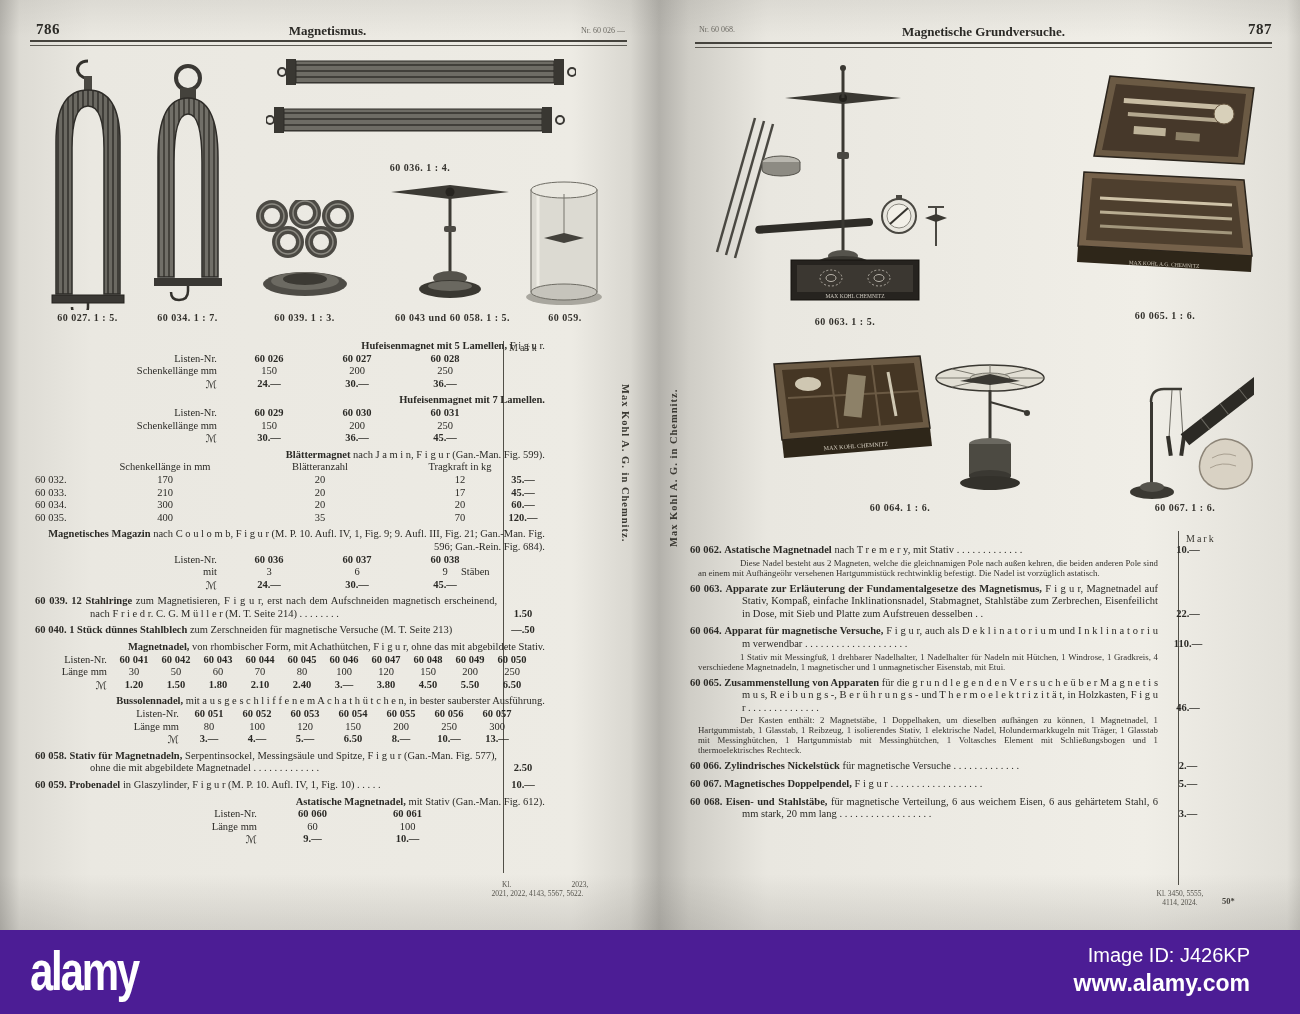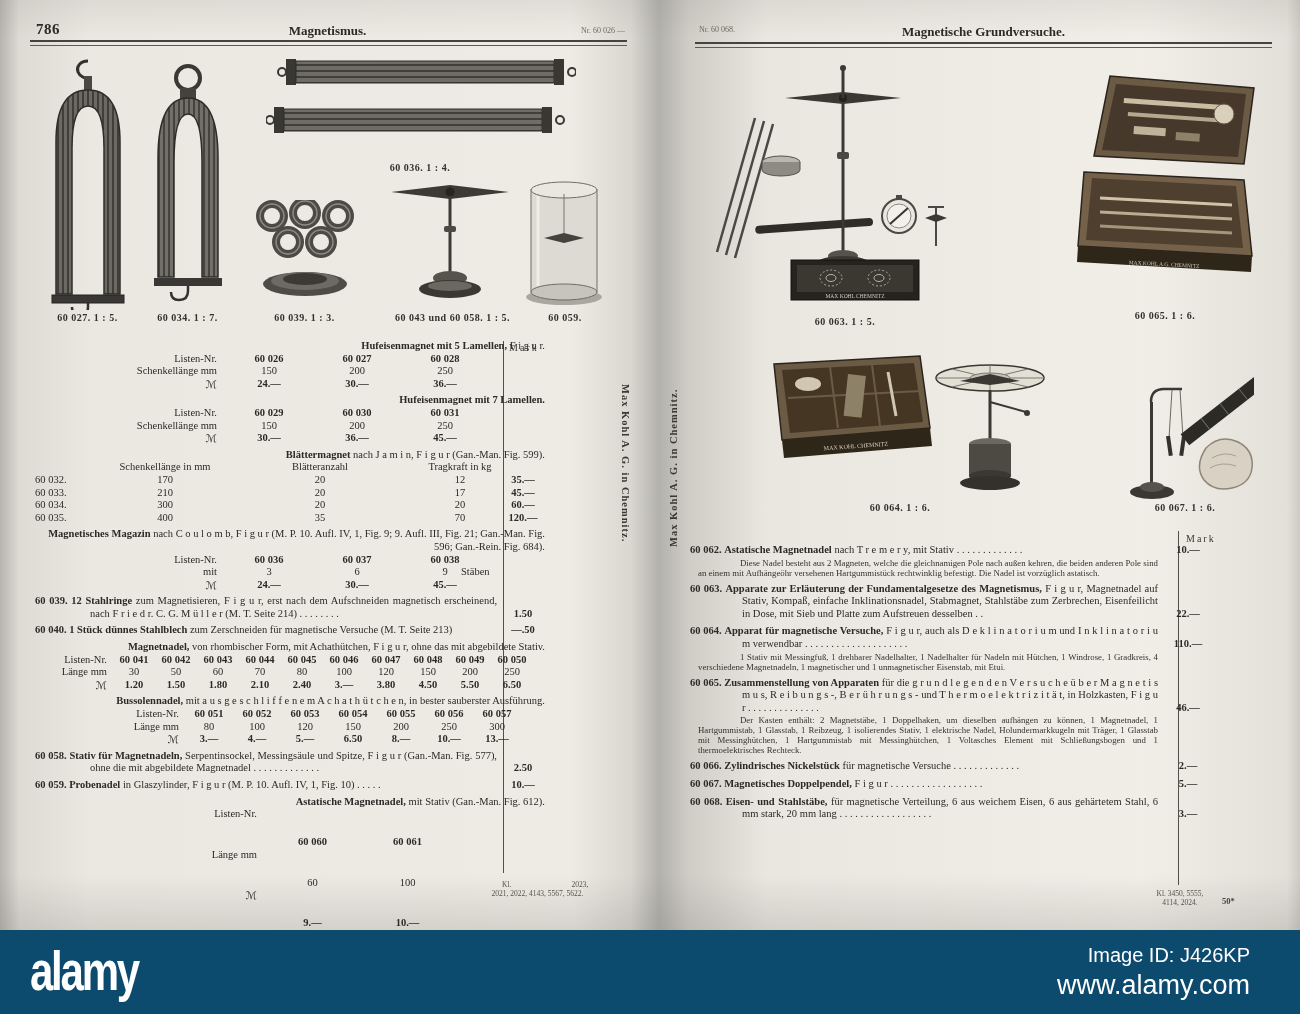--- a/index.html
+++ b/index.html
@@ -23,44 +23,44 @@
   .sec{margin-bottom:4px;position:relative;}
   .shead{text-align:right;}
   .hang2{padding-left:24px;text-indent:-24px;}
   .trow{display:flex;white-space:nowrap;}
   .tlabel{width:190px;text-align:right;padding-right:8px;box-sizing:border-box;}
   .tlabel-sm{width:78px;text-align:right;padding-right:6px;box-sizing:border-box;}
   .tlabel-md{width:150px;text-align:right;padding-right:6px;box-sizing:border-box;}
   .tlabel-lg{width:230px;text-align:right;padding-right:8px;box-sizing:border-box;}
   .cells{display:flex;}
   .cells span{text-align:center;}
-  .c88 span{width:88px;} .c42 span{width:42px;} .c48 span{width:48px;} .c95 span{width:95px;margin-top:28px;}
+  .c88 span{width:88px;} .c42 span{width:42px;} .c48 span{width:48px;} .c95 span{width:95px;}
   .bold{font-weight:bold;}
   .mm{font-style:italic;font-family:"DejaVu Serif","DejaVu Sans",serif;}
   .suffix{margin-left:-28px;}
   .bhead{display:flex;white-space:nowrap;}
   .brow{display:flex;position:relative;white-space:nowrap;}
   .bw0{width:70px;} .bw1{width:120px;text-align:center;} .bw2{width:190px;text-align:center;}
   .bw3{width:90px;text-align:center;}
   .price{position:absolute;right:0;width:44px;text-align:center;font-weight:bold;}
   .lentry{position:relative;margin-bottom:4px;padding-right:48px;}
   .lentry .epar{padding-left:55px;text-indent:-55px;text-align:justify;}
   .rentry{position:relative;margin-bottom:5px;padding-right:52px;}
   .rentry .epar{padding-left:52px;text-indent:-52px;text-align:justify;}
   .note{font-size:8.8px;line-height:10px;margin:1px 0 1px 8px !important;text-indent:42px;text-align:justify;color:#35332e;}
   .spine{font-weight:bold;font-size:10.5px;letter-spacing:1px;color:#3a3832;writing-mode:vertical-rl;height:200px;text-align:center;}
   .spine.flip{transform:rotate(180deg);}
   .foot{font-size:7.5px;color:#55534c;line-height:9px;}
   
-  .wmbar{position:absolute;left:0;top:930px;width:1300px;height:84px;background:#0c4a6e;}
+  .wmbar{position:absolute;left:0;top:930px;width:1300px;height:84px;background:#4c1d95;}
   .wmlogo{position:absolute;left:30px;top:8px;color:#fff;font-family:"Liberation Sans",sans-serif;
           font-weight:bold;font-size:56px;letter-spacing:-3px;transform:scaleX(.75);transform-origin:left center;}
   .wmright{position:absolute;right:50px;top:14px;text-align:right;color:#fff;font-family:"Liberation Sans",sans-serif;}
   .wmid{font-size:20px;}
-  .wmurl{font-size:27px;font-weight:normal;margin-top:3px;}
+  .wmurl{font-size:23px;font-weight:bold;margin-top:3px;}
 </style>
 </head>
 <body>
 
 <div class="stage">
   <div class="paper"></div>
 
   <div class="abs hdr-page" style="left:36px;top:21px;">786</div>
   <div class="abs hdr-title" style="left:30px;top:23px;width:595px;">Magnetismus.</div>
   <div class="abs hdr-ref" style="left:30px;top:26px;width:595px;text-align:right;">Nr. 60 026 —</div>
@@ -431,20 +431,21 @@
         <span style="margin-left:60px;">2023,</span>
       </div>
     <div style="text-align:center;">2021, 2022, 4143, 5567, 5622.</div>
   </div>
 
   <div class="abs spine" style="left:620px;top:363px;">Max Kohl A. G. in Chemnitz.</div>
   <div class="abs spine flip" style="left:668px;top:368px;">Max Kohl A. G. in Chemnitz.</div>
 
   <div class="abs hdr-ref" style="left:699px;top:25px;">Nr. 60 068.</div>
   <div class="abs hdr-title" style="left:695px;top:24px;width:577px;">Magnetische Grundversuche.</div>
+  <div class="abs hdr-page" style="left:695px;top:21px;width:577px;text-align:right;">787</div>
   <div class="abs rule2" style="left:695px;top:42px;width:577px;"></div>
 
   <svg class="abs" style="left:703px;top:56px;" width="275" height="250" viewBox="0 0 275 250">
     <line x1="14" y1="196" x2="52" y2="62" stroke="#4a4842" stroke-width="2.5"></line>
     <line x1="23" y1="199" x2="61" y2="65" stroke="#4a4842" stroke-width="2.5"></line>
     <line x1="32" y1="202" x2="70" y2="68" stroke="#4a4842" stroke-width="2.5"></line>
     <ellipse cx="78" cy="106" rx="19" ry="6" fill="#b9b7af" stroke="#55534c"></ellipse>
     <path d="M59,106 l0,8 a19,6 0 0 0 38,0 l0,-8" fill="#8d8b83" stroke="#55534c"></path>
     <rect x="52" y="170" width="118" height="8" rx="4" transform="rotate(-4 52 170)" fill="#2f2d28"></rect>
     <polygon points="82,42 140,36 198,42 140,48" fill="#3a3832"></polygon>

